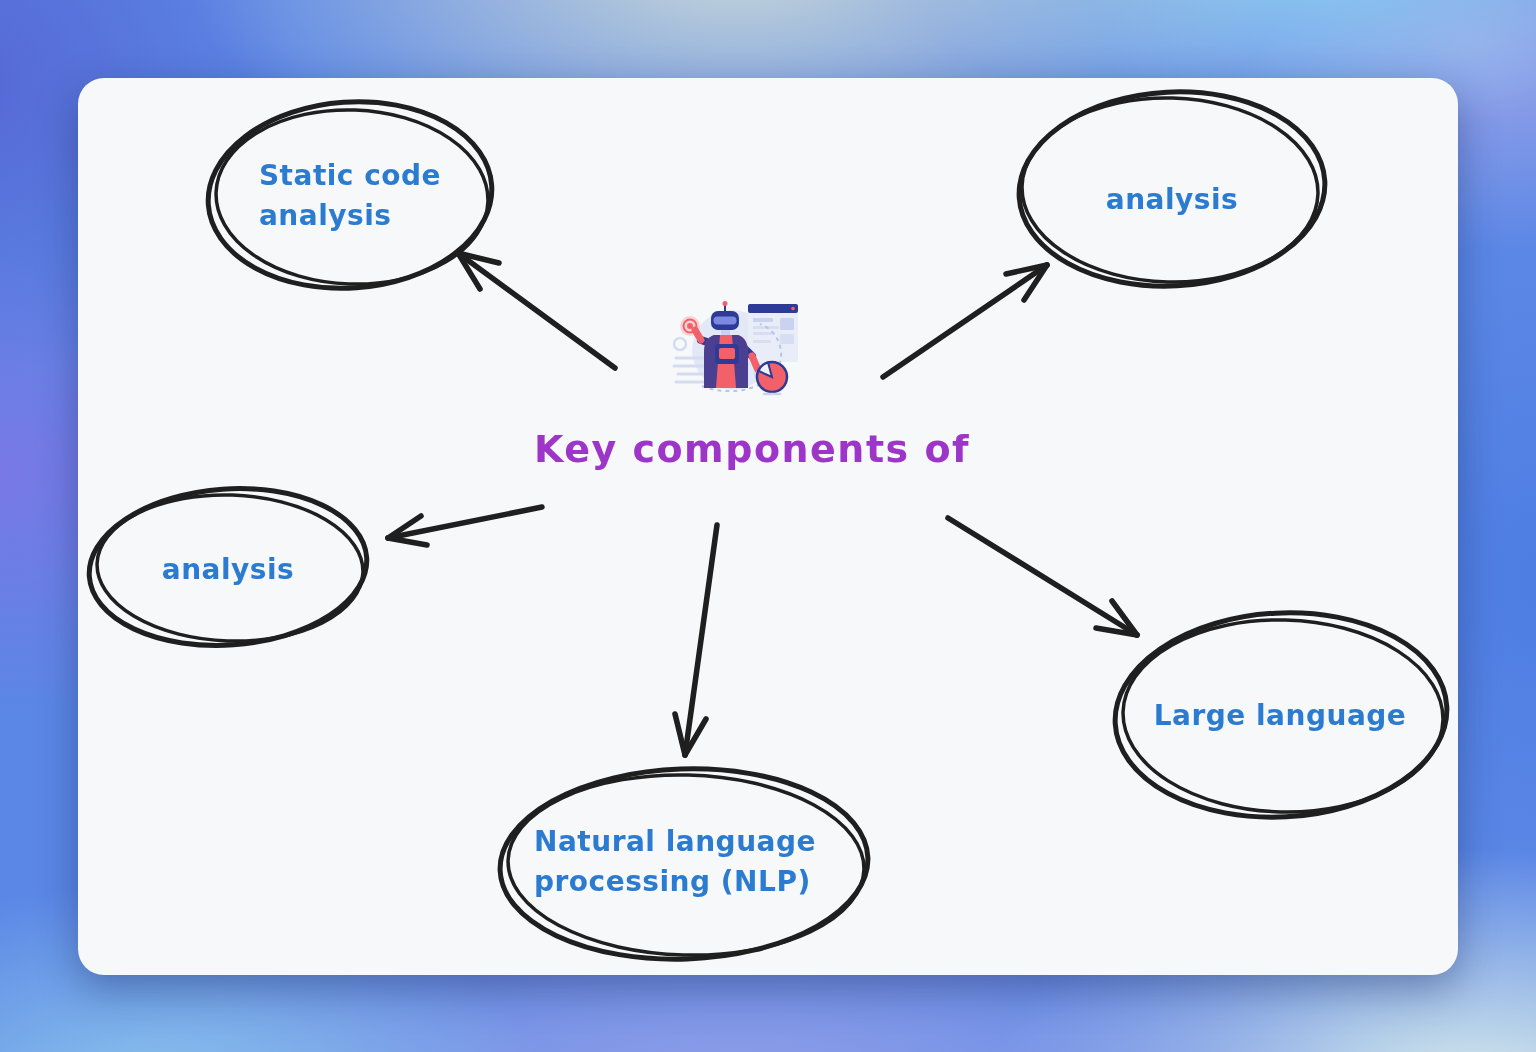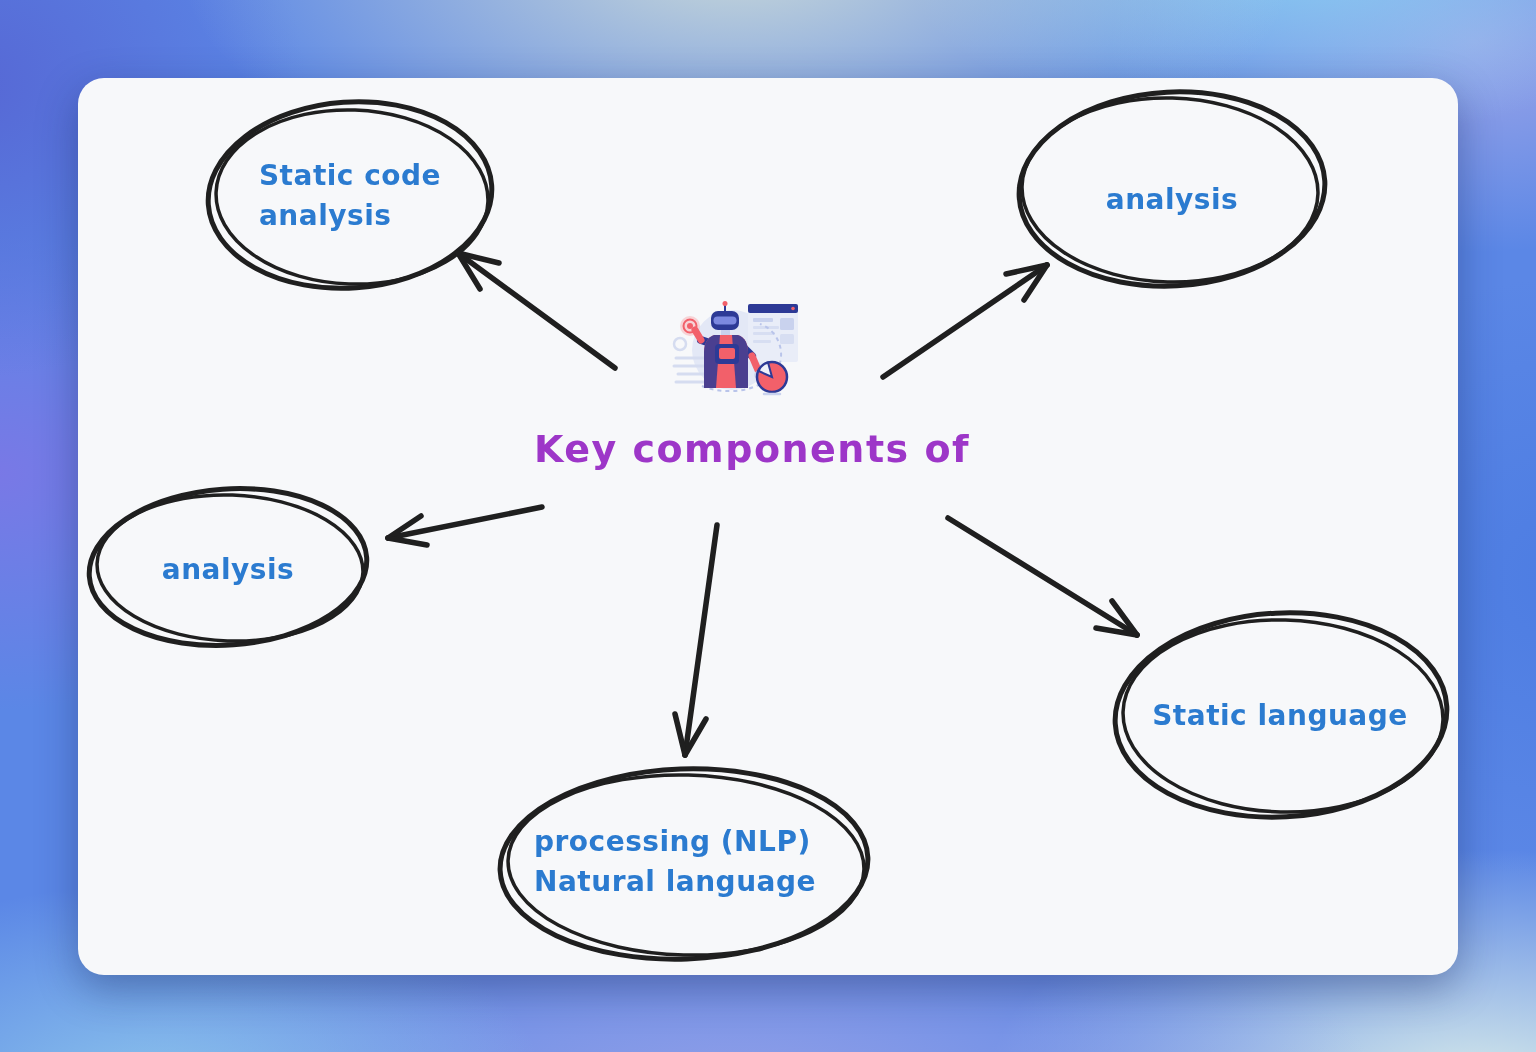--- a/index.html
+++ b/index.html
@@ -198,19 +198,19 @@
 
 <div class="node-label" style="left:1172px;top:200px">
   <div>analysis</div>
 </div>
 
 <div class="node-label" style="left:228px;top:570px">
   <div>analysis</div>
 </div>
 
 <div class="node-label" style="left:675px;top:862px">
+  <div>Natural language</div>
   <div>processing (NLP)</div>
-  <div>Natural language</div>
 </div>
 
 <div class="node-label" style="left:1280px;top:716px">
-  <div>Static language</div>
+  <div>Large language</div>
 </div>
 
 </body></html>

